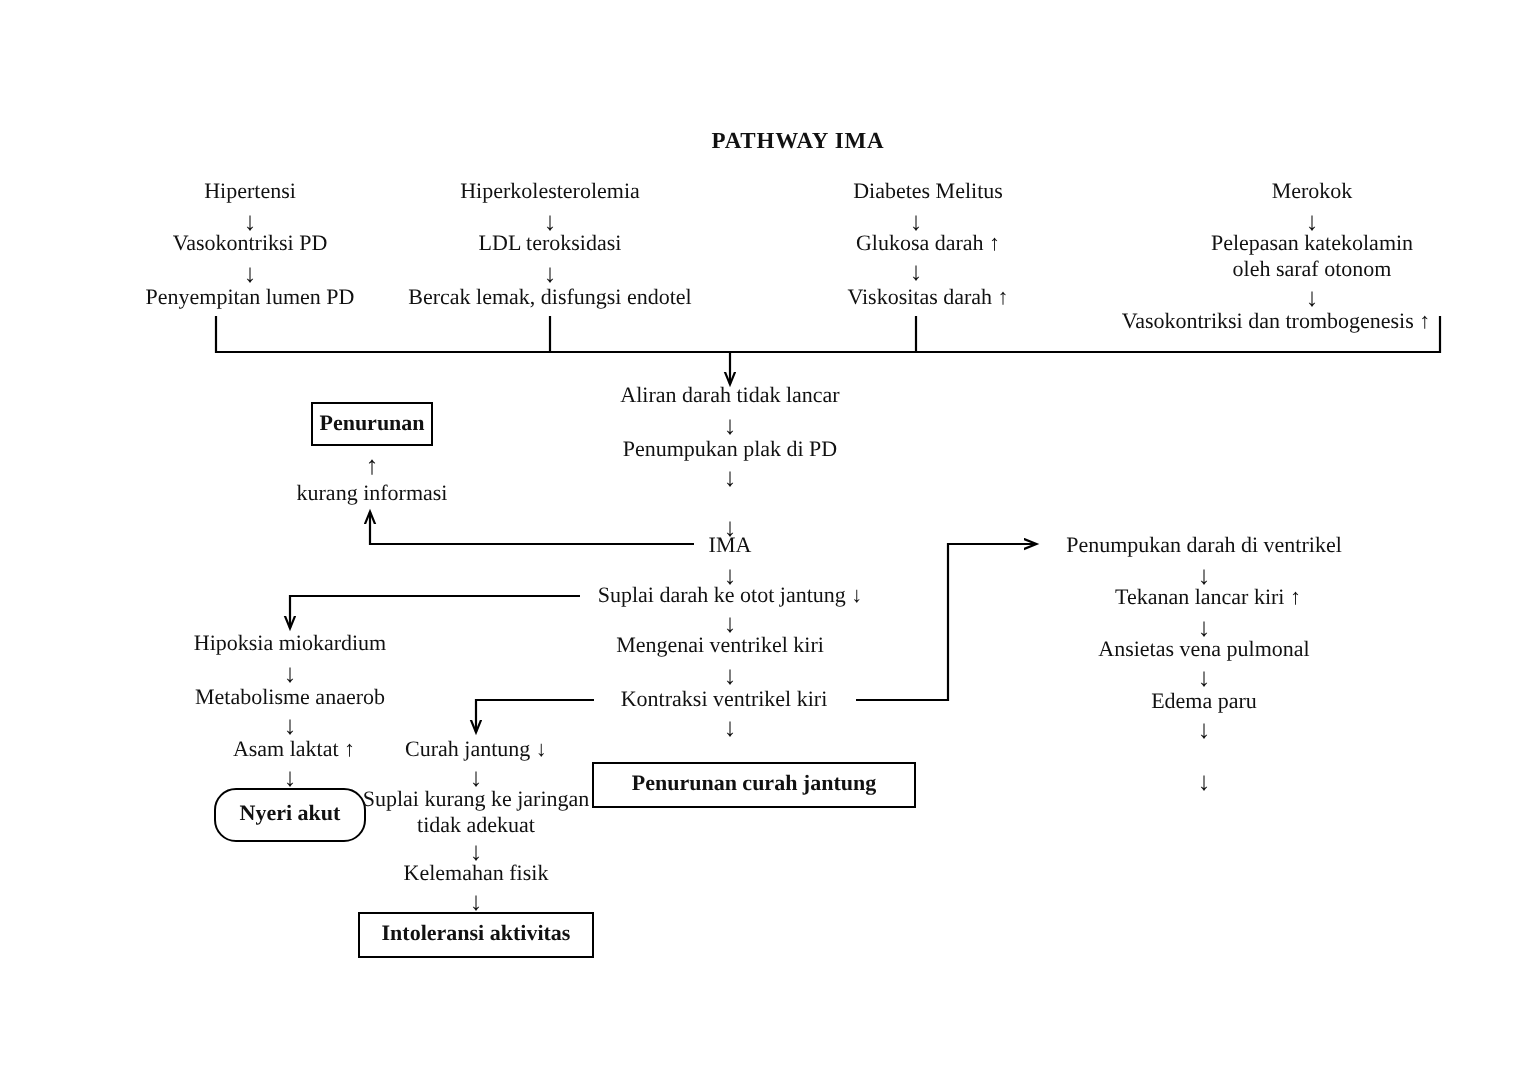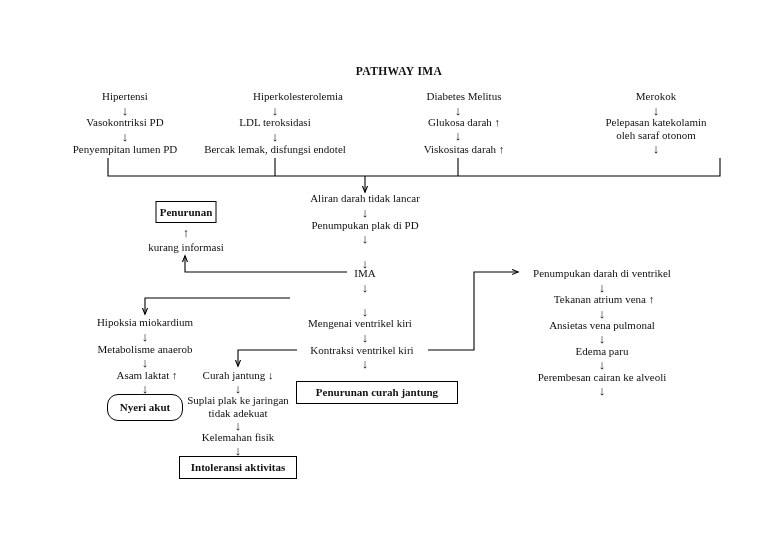--- a/index.html
+++ b/index.html
@@ -77,45 +77,47 @@
   </svg>
 
   <div class="title" style="left:399px;top:65px;">PATHWAY IMA</div>
 
   <div class="node" style="left:125px;top:90px;">Hipertensi</div>
   <div class="arw" style="left:125px;top:104px;">↓</div>
   <div class="node" style="left:125px;top:116px;">Vasokontriksi PD</div>
   <div class="arw" style="left:125px;top:130px;">↓</div>
   <div class="node" style="left:125px;top:143px;">Penyempitan lumen PD</div>
 
-  <div class="node" style="left:275px;top:90px;margin-left:23px;">Hiperkolesterolemia</div>
+  <div class="node" style="left:275px;top:90px;">Hiperkolesterolemia</div>
   <div class="arw" style="left:275px;top:104px;">↓</div>
   <div class="node" style="left:275px;top:116px;">LDL teroksidasi</div>
   <div class="arw" style="left:275px;top:130px;">↓</div>
   <div class="node" style="left:275px;top:143px;">Bercak lemak, disfungsi endotel</div>
 
   <div class="node" style="left:464px;top:90px;">Diabetes Melitus</div>
   <div class="arw" style="left:458px;top:104px;">↓</div>
   <div class="node" style="left:464px;top:116px;">Glukosa darah ↑</div>
   <div class="arw" style="left:458px;top:129px;">↓</div>
   <div class="node" style="left:464px;top:143px;text-align:right;">Viskositas darah ↑</div>
 
   <div class="node" style="left:656px;top:90px;">Merokok</div>
   <div class="arw" style="left:656px;top:104px;">↓</div>
   <div class="node" style="left:656px;top:116px;">Pelepasan katekolamin</div>
   <div class="node" style="left:656px;top:129px;">oleh saraf otonom</div>
   <div class="arw" style="left:656px;top:142px;">↓</div>
+  <div class="node" style="left:638px;top:155px;">Vasokontriksi dan trombogenesis ↑</div>
 
   <div class="node" style="left:365px;top:192px;">Aliran darah tidak lancar</div>
   <div class="arw" style="left:365px;top:206px;">↓</div>
   <div class="node" style="left:365px;top:219px;">Penumpukan plak di PD</div>
   <div class="arw" style="left:365px;top:232px;">↓</div>
   <div class="arw" style="left:365px;top:257px;">↓</div>
   <div class="node" style="left:365px;top:267px;">IMA</div>
   <div class="arw" style="left:365px;top:281px;">↓</div>
+  <div class="node" style="left:365px;top:292px;">Suplai darah ke otot jantung ↓</div>
   <div class="arw" style="left:365px;top:305px;">↓</div>
   <div class="node" style="left:360px;top:317px;">Mengenai ventrikel kiri</div>
   <div class="arw" style="left:365px;top:331px;">↓</div>
   <div class="node" style="left:362px;top:344px;">Kontraksi ventrikel kiri</div>
   <div class="arw" style="left:365px;top:357px;">↓</div>
   <div class="dxbox" style="left:377px;top:369px;width:162px;height:23px;margin-top:12px;">Penurunan curah jantung</div>
 
   <div class="dxbox" style="left:186px;top:201px;width:61px;height:22px;">Penurunan</div>
   <div class="arw" style="left:186px;top:226px;">↑</div>
   <div class="node" style="left:186px;top:241px;">kurang informasi</div>
@@ -123,31 +125,30 @@
   <div class="node" style="left:145px;top:316px;">Hipoksia miokardium</div>
   <div class="arw" style="left:145px;top:330px;">↓</div>
   <div class="node" style="left:145px;top:343px;">Metabolisme anaerob</div>
   <div class="arw" style="left:145px;top:356px;">↓</div>
   <div class="node" style="left:147px;top:369px;">Asam laktat ↑</div>
   <div class="arw" style="left:145px;top:382px;">↓</div>
   <div class="dxbox" style="left:145px;top:394px;width:76px;height:27px;border-radius:11px;">Nyeri akut</div>
 
   <div class="node" style="left:238px;top:369px;">Curah jantung ↓</div>
   <div class="arw" style="left:238px;top:382px;">↓</div>
-  <div class="node" style="left:238px;top:394px;">Suplai plak ke jaringan</div>
+  <div class="node" style="left:238px;top:394px;">Suplai kurang ke jaringan</div>
   <div class="node" style="left:238px;top:407px;">tidak adekuat</div>
   <div class="arw" style="left:238px;top:419px;">↓</div>
   <div class="node" style="left:238px;top:431px;">Kelemahan fisik</div>
   <div class="arw" style="left:238px;top:444px;">↓</div>
   <div class="dxbox" style="left:238px;top:456px;width:118px;height:23px;">Intoleransi aktivitas</div>
 
   <div class="node" style="left:602px;top:267px;">Penumpukan darah di ventrikel</div>
   <div class="arw" style="left:602px;top:281px;">↓</div>
-  <div class="node" style="left:604px;top:293px;">Tekanan atrium vena ↑</div>
+  <div class="node" style="left:604px;top:293px;">Tekanan lancar kiri ↑</div>
   <div class="arw" style="left:602px;top:307px;">↓</div>
   <div class="node" style="left:602px;top:319px;">Ansietas vena pulmonal</div>
   <div class="arw" style="left:602px;top:332px;">↓</div>
   <div class="node" style="left:602px;top:345px;text-align:right;">Edema paru</div>
   <div class="arw" style="left:602px;top:358px;">↓</div>
-  <div class="node" style="left:602px;top:371px;">Perembesan cairan ke alveoli</div>
   <div class="arw" style="left:602px;top:384px;">↓</div>
 
 </div>
 
 </body></html>

